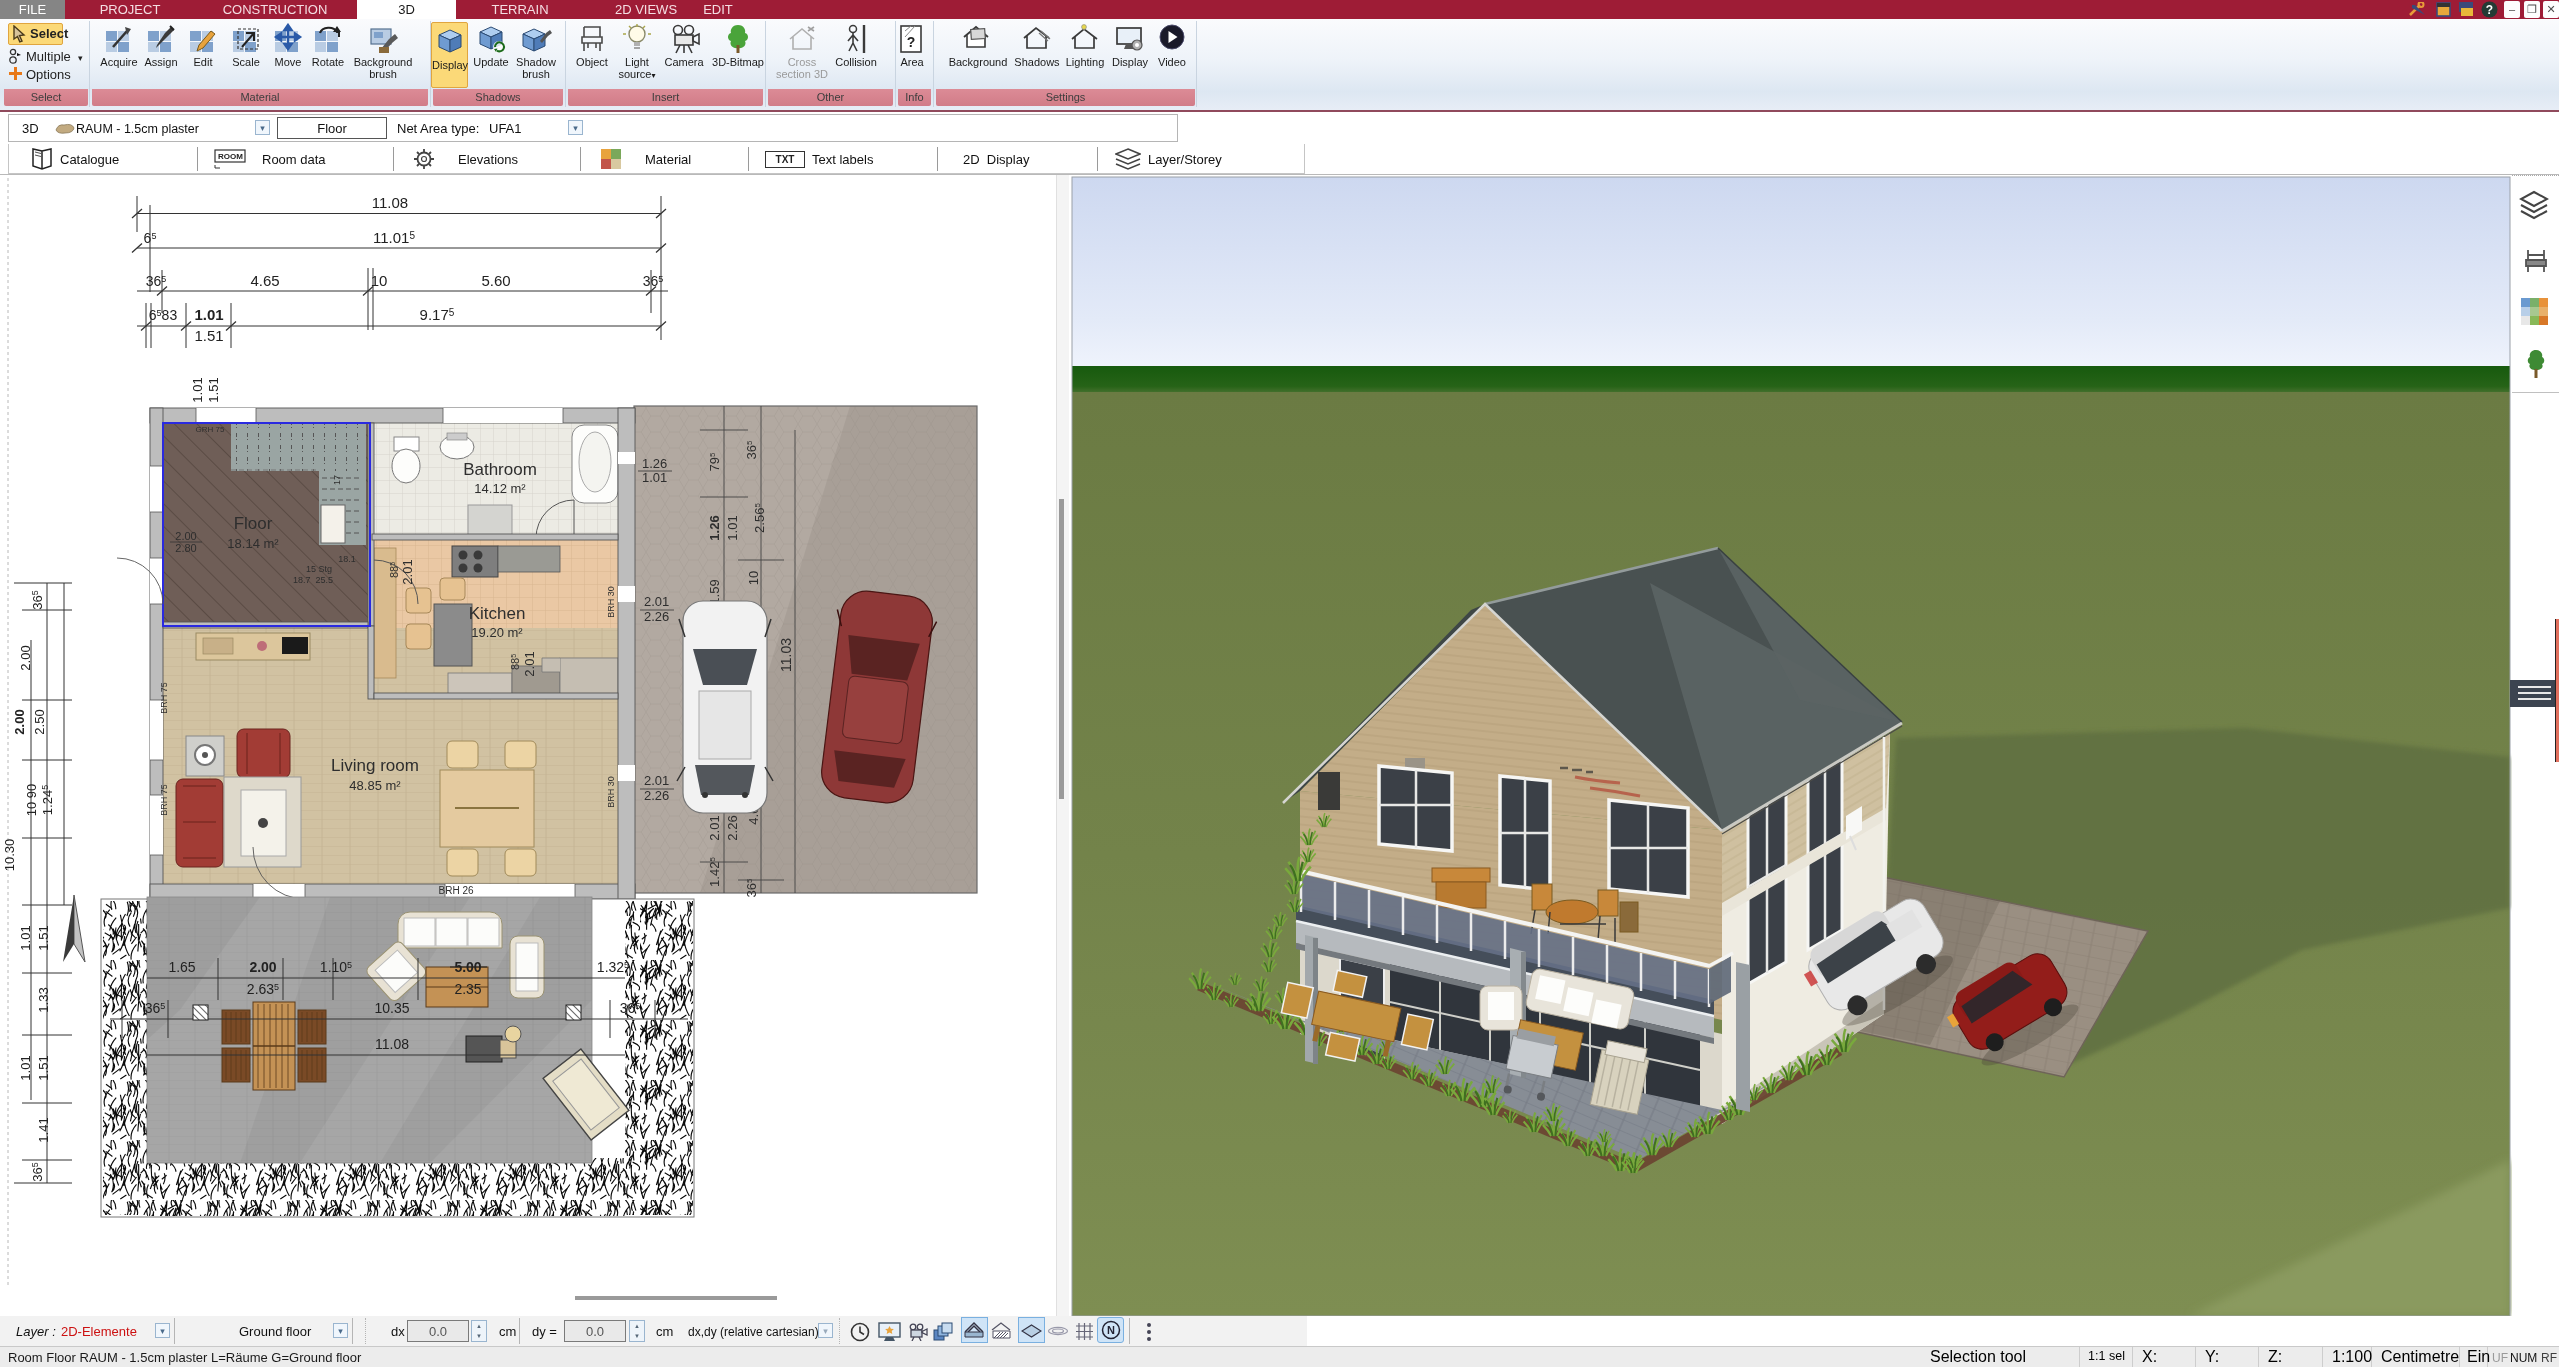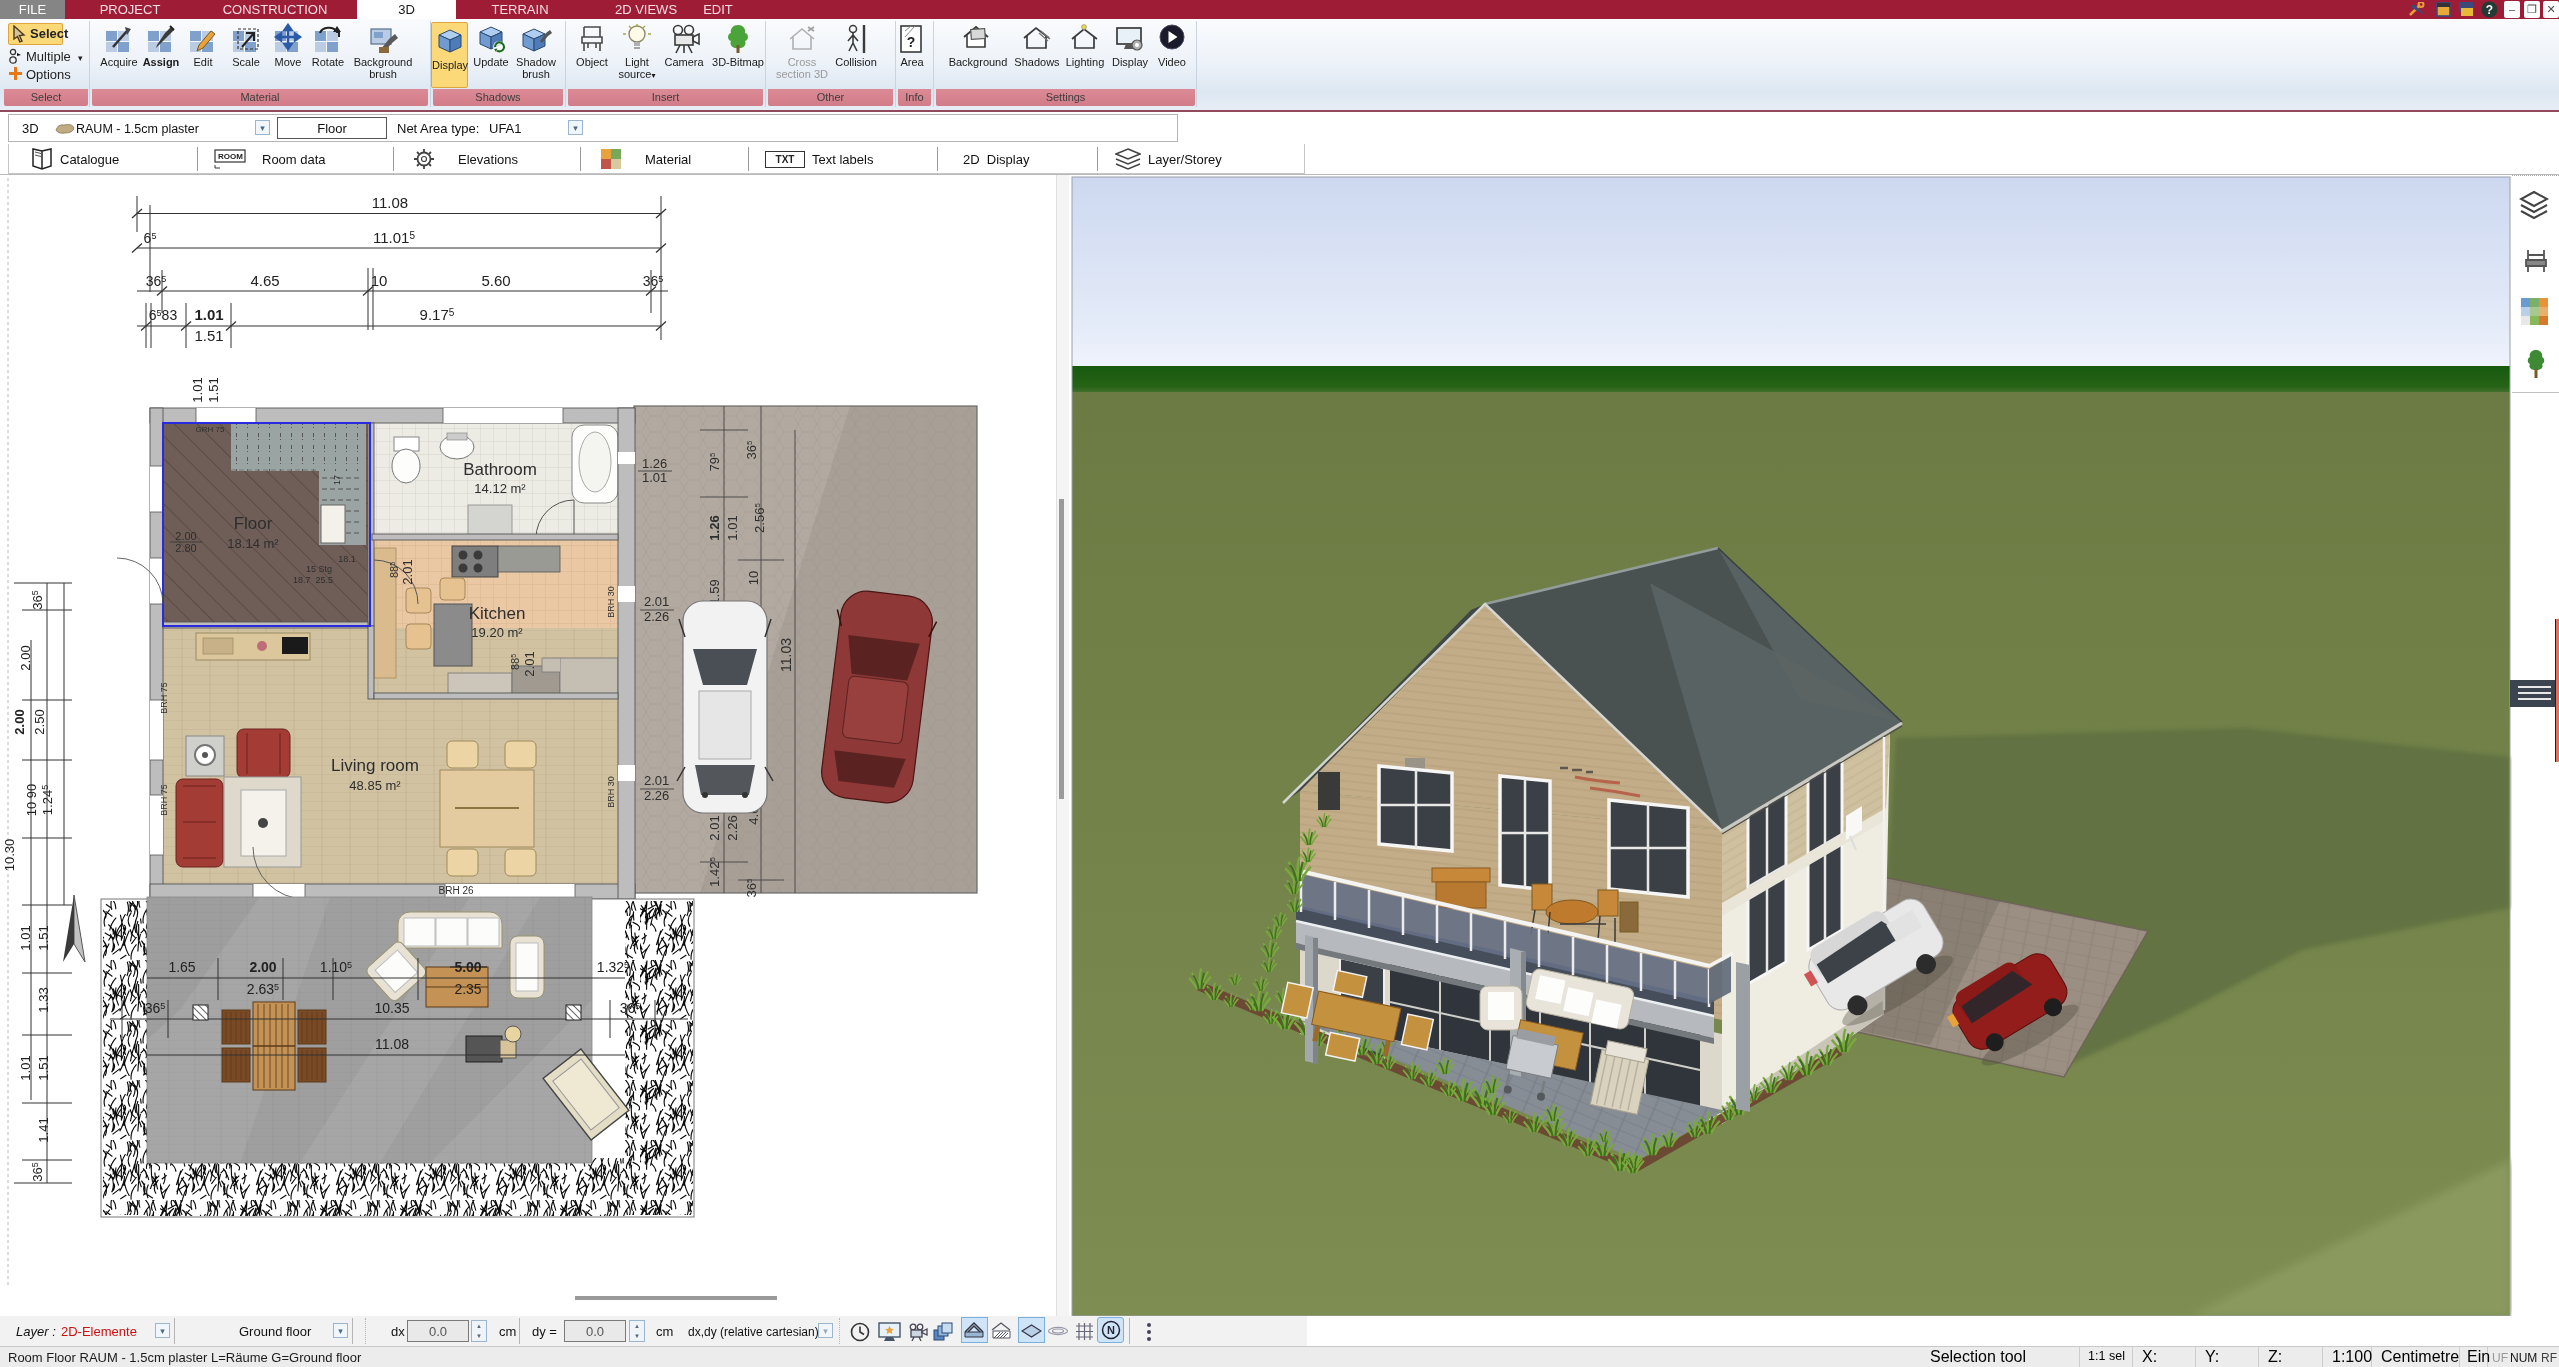--- a/index.html
+++ b/index.html
@@ -120,21 +120,21 @@
           <div class="ric"><svg width="32" height="32" viewBox="0 0 32 32">
               <rect x="3" y="8" width="11" height="10" fill="#7fa1cb"></rect>
               <rect x="15" y="8" width="11" height="10" fill="#b9cce3"></rect>
               <rect x="3" y="19" width="11" height="10" fill="#b9cce3"></rect>
               <rect x="15" y="19" width="11" height="10" fill="#7fa1cb"></rect>
               <path d="M10 24 L24 8" stroke="#333" stroke-width="2.5"></path>
               <path d="M22 4 l6 2 -4 6 z" fill="#444"></path>
             </svg></div>
           <div class="rlb">Acquire</div>
         </div>
-      <div class="rbtn" style="left:140px;top:23px;width:42px;font-weight:bold;">
+      <div class="rbtn" style="left:140px;top:23px;width:42px;">
           <div class="ric"><svg width="32" height="32" viewBox="0 0 32 32">
               <rect x="3" y="8" width="11" height="10" fill="#7fa1cb"></rect>
               <rect x="15" y="8" width="11" height="10" fill="#b9cce3"></rect>
               <rect x="3" y="19" width="11" height="10" fill="#b9cce3"></rect>
               <rect x="15" y="19" width="11" height="10" fill="#7fa1cb"></rect>
               <path d="M12 22 L20 10 l6 -6 3 3 -6 6 -12 12 z" fill="#3a3a3a"></path>
               <path d="M25 3 l4 4" stroke="#222" stroke-width="2"></path>
             </svg></div>
           <div class="rlb">Assign</div>
         </div>

